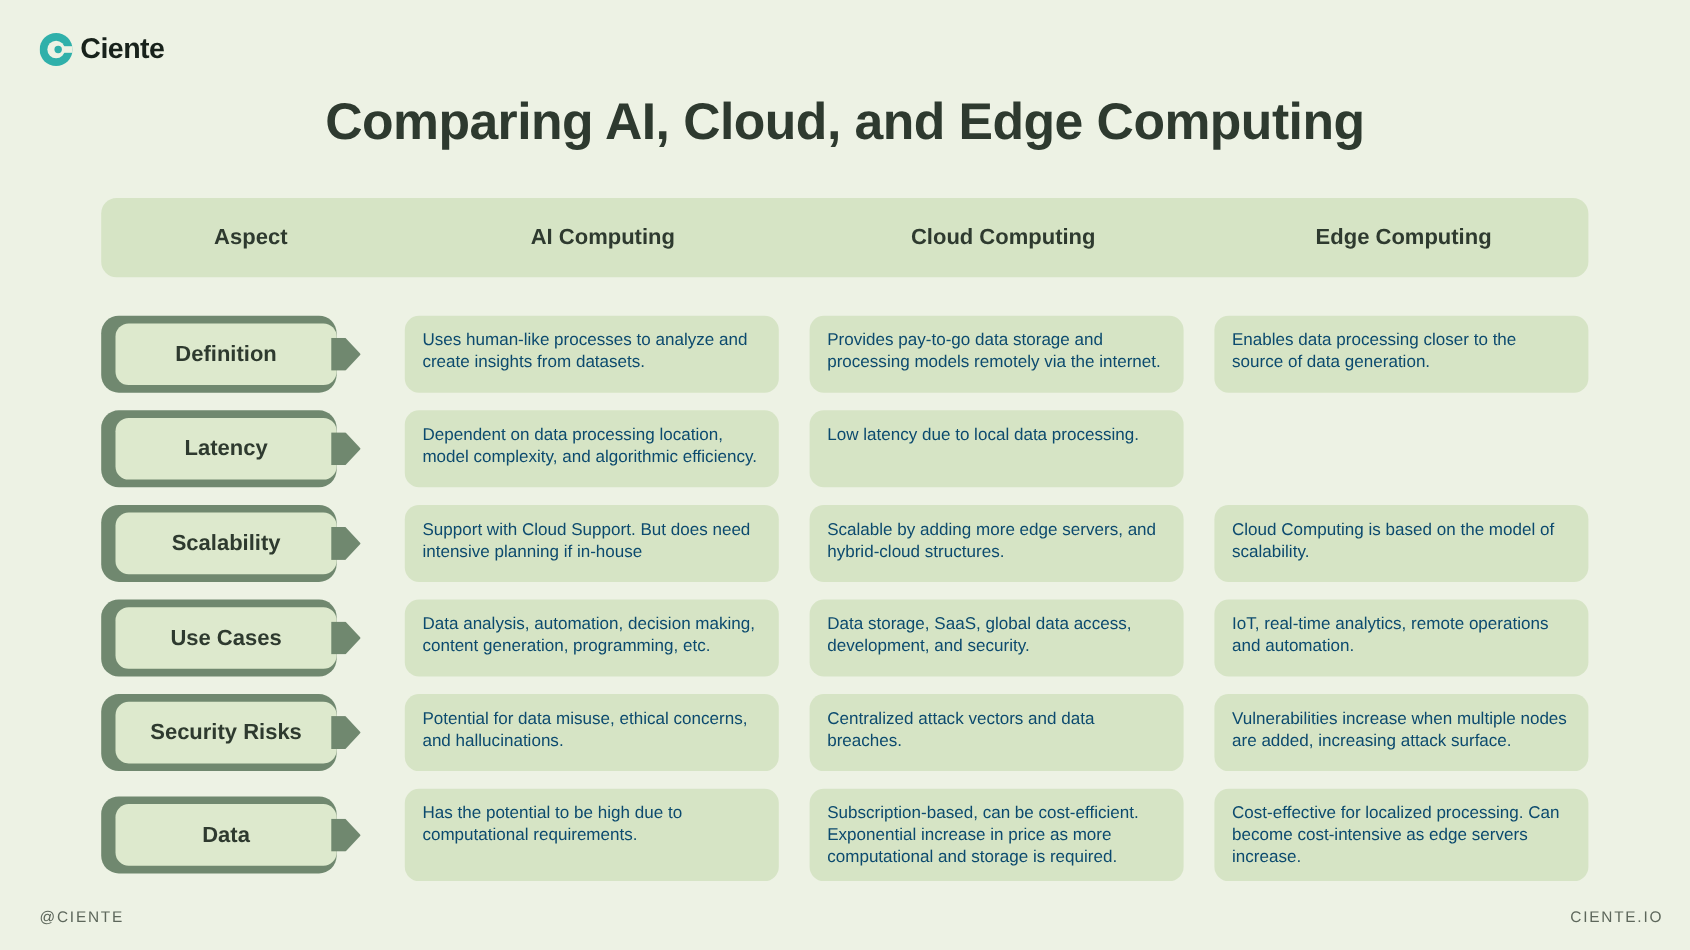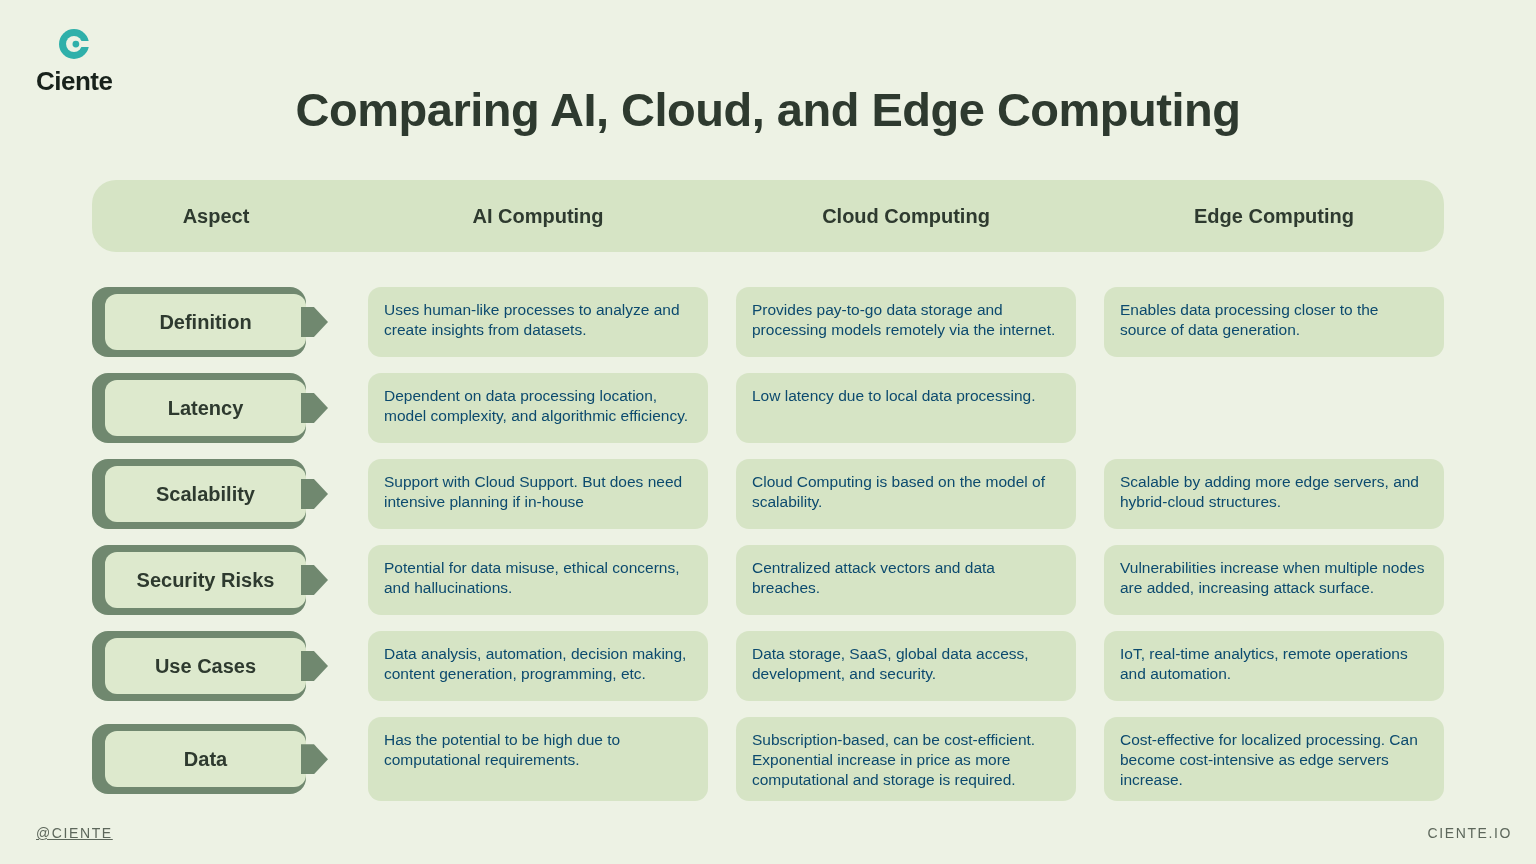--- a/index.html
+++ b/index.html
@@ -6,43 +6,44 @@
   html,body { width:1536px; height:864px; }
   body {
     position:relative;
     background:#edf2e4;
     font-family:"Liberation Sans", sans-serif;
     overflow:hidden;
     color:#2e3a2f;
   }
   .logo {
     position:absolute; top:29px; left:36px;
-    display:flex; align-items:center; gap:7px;flex-direction:column;
+    display:flex; align-items:center; gap:7px;
   }
   .logo-badge { width:30px; height:30px; display:block; }
   .logo-text { font-size:26px; font-weight:800; color:#18221b; letter-spacing:-0.5px; }
 
   .title {
     position:absolute; top:82px; left:0; width:100%;
     text-align:center;
     font-size:47px; font-weight:800; color:#2e3a2f; letter-spacing:-0.5px;
   }
 
   .table-wrap { position:absolute; left:92px; top:180px; width:1352px; }
 
   .grid-row {
     display:grid;
     grid-template-columns:248px 1fr 1fr 1fr;
     column-gap:28px;
   }
   .header-row {
     background:#d6e4c5;
-    border-radius:24px;
+    border-radius:14px;
     height:72px;
     align-items:center;
+    padding-left:12px;
   }
   .header-cell {
     text-align:center;
     font-size:20px; font-weight:700; color:#2e3a2f;
   }
   .rows { margin-top:35px; display:flex; flex-direction:column; gap:16px; }
   .data-row { align-items:stretch; }
 
   .aspect {
     position:relative; width:236px; height:70px; align-self:center;
@@ -68,21 +69,21 @@
     border-radius:13px;
     padding:13px 16px 12px 16px;
     font-size:15.5px; line-height:1.28; color:#0c4a6e;
     min-height:69px;
   }
 
   .footer-left, .footer-right {
     position:absolute; bottom:23px;
     font-size:14px; letter-spacing:1.6px; color:#5d675b; font-weight:500;
   }
-  .footer-left { left:36px;text-decoration:underline; }
+  .footer-left { left:36px; }
   .footer-right { right:24px;margin-top:12px; }
 </style>
 </head>
 <body>
 
 <div class="logo">
   <svg class="logo-badge" viewBox="0 0 32 32" aria-hidden="true">
     <circle cx="16" cy="16" r="16" fill="#2fb0aa"></circle>
     <circle cx="16" cy="16" r="8.5" fill="#edf2e4"></circle>
     <rect x="17" y="12.8" width="15" height="6.4" fill="#edf2e4"></rect>
@@ -125,44 +126,44 @@
       <div class="cell">Low latency due to local data processing.</div>
     </div>
 
     <div class="grid-row data-row">
       <div class="aspect">
         <div class="aspect-back"></div>
         <div class="aspect-front">Scalability</div>
         <div class="aspect-arrow"></div>
       </div>
       <div class="cell">Support with Cloud Support. But does need intensive planning if in-house</div>
+      <div class="cell">Scalable by adding more edge servers, and hybrid-cloud structures.</div>
       <div class="cell">Cloud Computing is based on the model of scalability.</div>
-      <div class="cell">Scalable by adding more edge servers, and hybrid-cloud structures.</div>
+    </div>
+
+    <div class="grid-row data-row">
+      <div class="aspect">
+        <div class="aspect-back"></div>
+        <div class="aspect-front">Use Cases</div>
+        <div class="aspect-arrow"></div>
+      </div>
+      <div class="cell">Data analysis, automation, decision making, content generation, programming, etc.</div>
+      <div class="cell">Data storage, SaaS, global data access, development, and security.</div>
+      <div class="cell">IoT, real-time analytics, remote operations and automation.</div>
     </div>
 
     <div class="grid-row data-row">
       <div class="aspect">
         <div class="aspect-back"></div>
         <div class="aspect-front">Security Risks</div>
         <div class="aspect-arrow"></div>
       </div>
       <div class="cell">Potential for data misuse, ethical concerns, and hallucinations.</div>
       <div class="cell">Centralized attack vectors and data breaches.</div>
       <div class="cell">Vulnerabilities increase when multiple nodes are added, increasing attack surface.</div>
-    </div>
-
-    <div class="grid-row data-row">
-      <div class="aspect">
-        <div class="aspect-back"></div>
-        <div class="aspect-front">Use Cases</div>
-        <div class="aspect-arrow"></div>
-      </div>
-      <div class="cell">Data analysis, automation, decision making, content generation, programming, etc.</div>
-      <div class="cell">Data storage, SaaS, global data access, development, and security.</div>
-      <div class="cell">IoT, real-time analytics, remote operations and automation.</div>
     </div>
 
     <div class="grid-row data-row">
       <div class="aspect">
         <div class="aspect-back"></div>
         <div class="aspect-front">Data</div>
         <div class="aspect-arrow"></div>
       </div>
       <div class="cell">Has the potential to be high due to computational requirements.</div>
       <div class="cell">Subscription-based, can be cost-efficient. Exponential increase in price as more computational and storage is required.</div>

